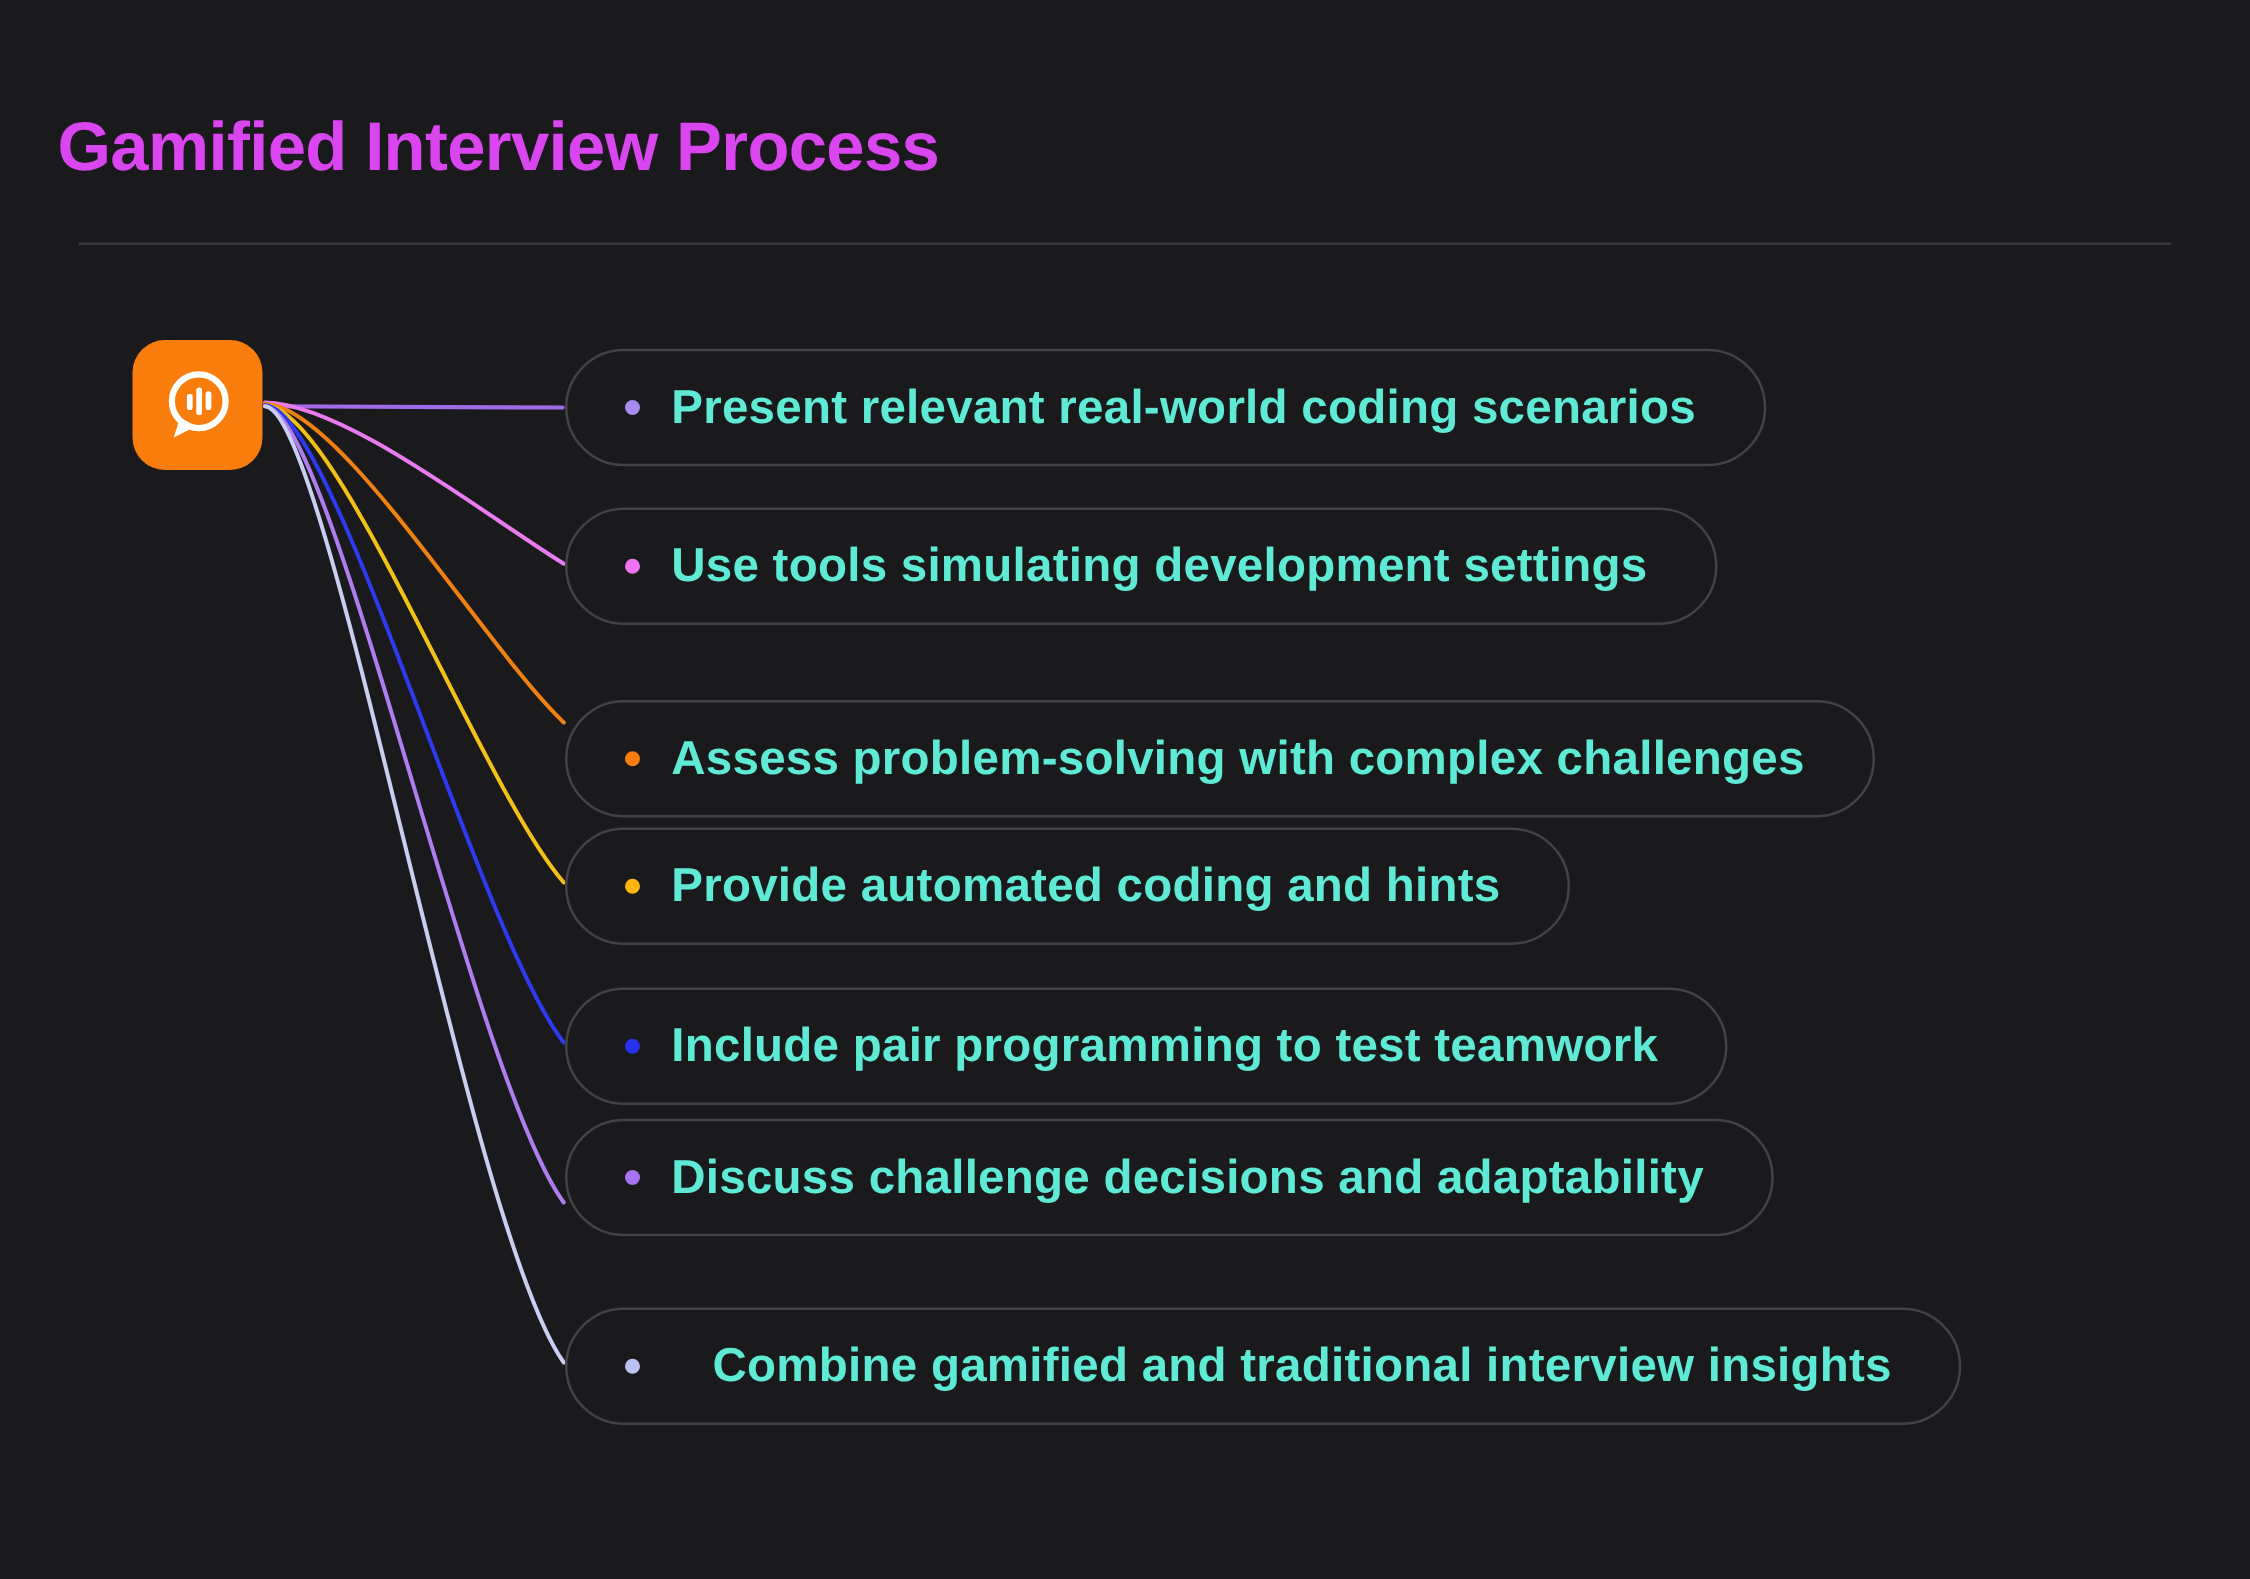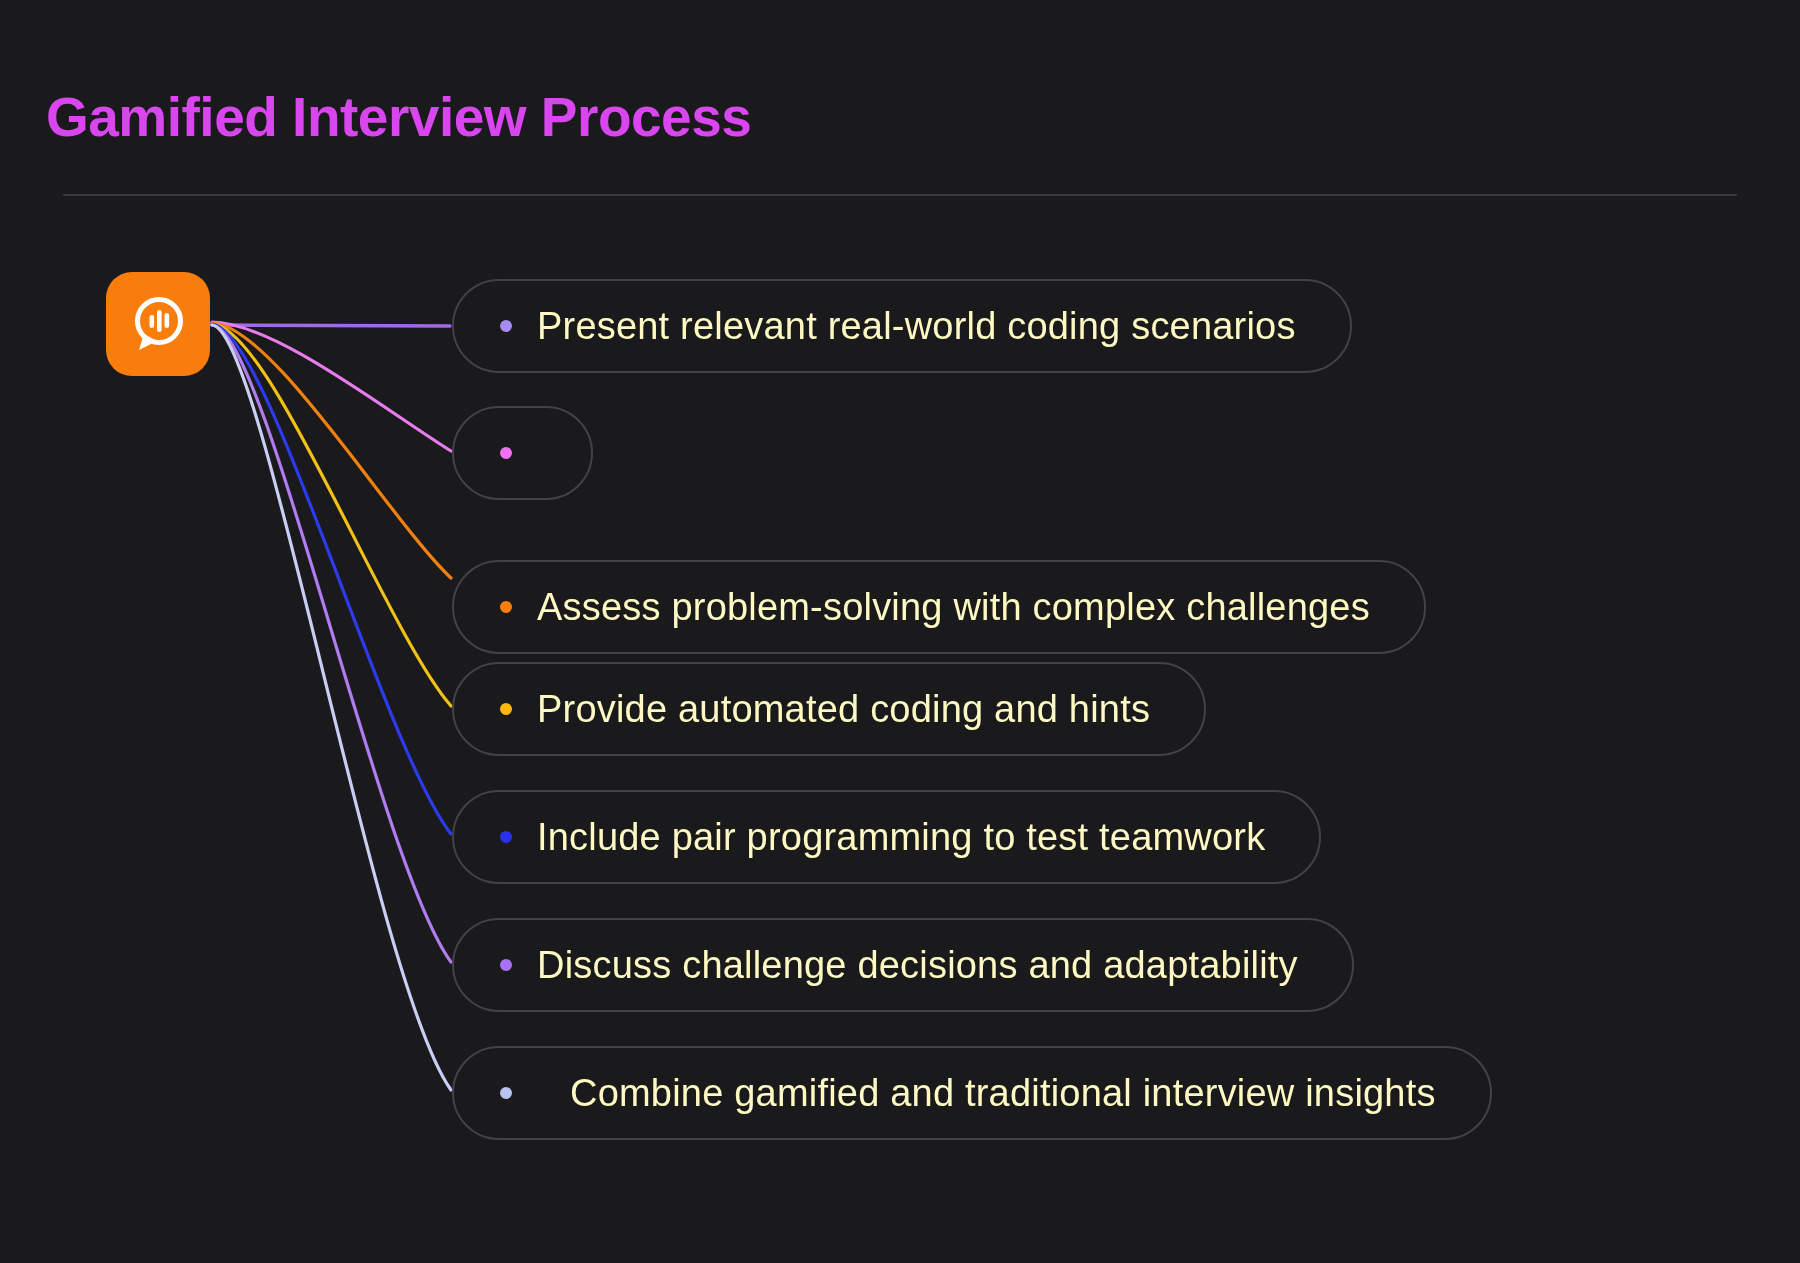--- a/index.html
+++ b/index.html
@@ -65,30 +65,30 @@
   }
   .bullet {
     width: 12px;
     height: 12px;
     border-radius: 50%;
     margin-right: 25px;
     flex: 0 0 auto;
   }
   .node-label {
     font-size: 38px;
-    font-weight: 400;
+    font-weight: 700;
     letter-spacing: 0.2px;
-    color: #fef9c3;
+    color: #5eead4;
   }
   .n1 { top: 279px; }
   .n2 { top: 406px; }
   .n3 { top: 560px; }
   .n4 { top: 662px; }
   .n5 { top: 790px; }
-  .n6 { top: 918px; text-align: center; }
+  .n6 { top: 895px; text-align: center; }
   .n7 { top: 1046px; gap: 33px; }
 </style>
 </head>
 <body style="background: rgb(26, 26, 28);">
 
 <div class="canvas">
 
   <h1 class="page-title">Gamified Interview Process</h1>
   <div class="divider"></div>
 
@@ -111,20 +111,21 @@
       <rect x="42.5" y="25" width="4.6" height="15" rx="2.3" fill="#ffffff"></rect>
     </svg>
   </div>
 
   <div class="node n1">
     <span class="bullet" style="background: rgb(167, 139, 238);"></span>
     <span class="node-label">Present relevant real-world coding scenarios</span>
   </div>
   <div class="node n2">
     <span class="bullet" style="background: rgb(238, 114, 241);"></span>
+    <span class="node-label">Use tools simulating development settings</span>
   </div>
   <div class="node n3">
     <span class="bullet" style="background: rgb(251, 125, 14);"></span>
     <span class="node-label">Assess problem-solving with complex challenges</span>
   </div>
   <div class="node n4">
     <span class="bullet" style="background: rgb(255, 182, 15);"></span>
     <span class="node-label">Provide automated coding and hints</span>
   </div>
   <div class="node n5">

